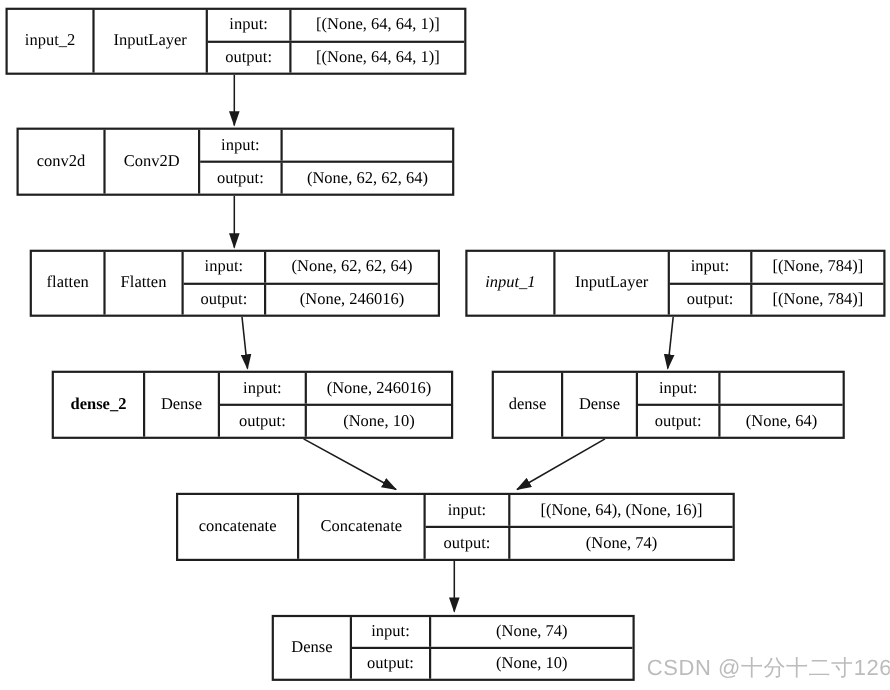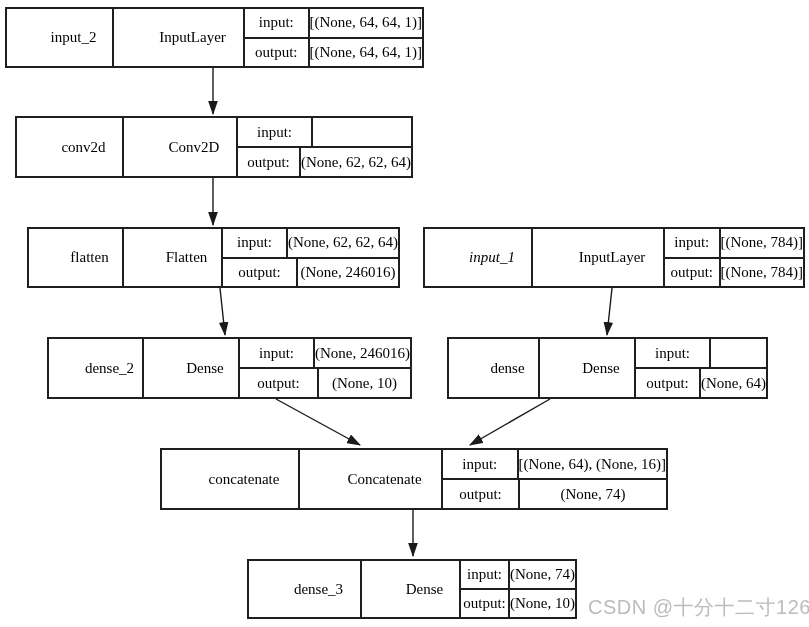--- a/index.html
+++ b/index.html
@@ -18,21 +18,21 @@
     background:#ffffff;
     font-size:15px;
     color:#000000;
   }
   .cell{
     display:flex;align-items:center;justify-content:center;
     box-sizing:border-box;
     white-space:nowrap;
     line-height:1;
   }
-  .cell.name-cell,.cell.class-cell{border-right:2px solid #1f1f1f;margin-left:28px;}
+  .cell.name-cell,.cell.class-cell{border-right:2px solid #1f1f1f;}
   .io-col{display:flex;flex-direction:column;flex:1;min-width:0;}
   .io-row{display:flex;flex:1;min-height:0;}
   .io-row.first{border-bottom:2px solid #1f1f1f;}
   .cell.io-label{border-right:2px solid #1f1f1f;}
   .cell.io-value{flex:1;}
   #edges-svg{
     position:absolute;left:0;top:0;width:809px;height:627px;
     pointer-events:none;
   }
   #watermark{
@@ -115,21 +115,21 @@
             <div class="cell io-label" style="width: 75px;">input:</div>
             <div class="cell io-value">[(None, 784)]</div>
           </div>
           <div class="io-row">
             <div class="cell io-label" style="width: 75px;">output:</div>
             <div class="cell io-value">[(None, 784)]</div>
           </div>
         </div>
       </div>
       <div class="node" style="left: 47px; top: 337px; width: 365px; height: 62px;">
-        <div class="cell name-cell" style="width: 67px;">dense_2</div>
+        <div class="cell name-cell" style="width: 83px; font-weight: bold;">dense_2</div>
         <div class="cell class-cell" style="width: 68px;">Dense</div>
         <div class="io-col">
           <div class="io-row first">
             <div class="cell io-label" style="width: 79px;">input:</div>
             <div class="cell io-value">(None, 246016)</div>
           </div>
           <div class="io-row">
             <div class="cell io-label" style="width: 79px;">output:</div>
             <div class="cell io-value">(None, 10)</div>
           </div>
@@ -156,21 +156,20 @@
             <div class="cell io-label" style="width: 77px;">input:</div>
             <div class="cell io-value">[(None, 64), (None, 16)]</div>
           </div>
           <div class="io-row">
             <div class="cell io-label" style="width: 77px;">output:</div>
             <div class="cell io-value">(None, 74)</div>
           </div>
         </div>
       </div>
       <div class="node" style="left: 247px; top: 559px; width: 330px; height: 60px;">
-        <div class="cell name-cell" style="width: 85px;">dense_3</div>
         <div class="cell class-cell" style="width: 71px;">Dense</div>
         <div class="io-col">
           <div class="io-row first">
             <div class="cell io-label" style="width: 72px;">input:</div>
             <div class="cell io-value">(None, 74)</div>
           </div>
           <div class="io-row">
             <div class="cell io-label" style="width: 72px;">output:</div>
             <div class="cell io-value">(None, 10)</div>
           </div>

